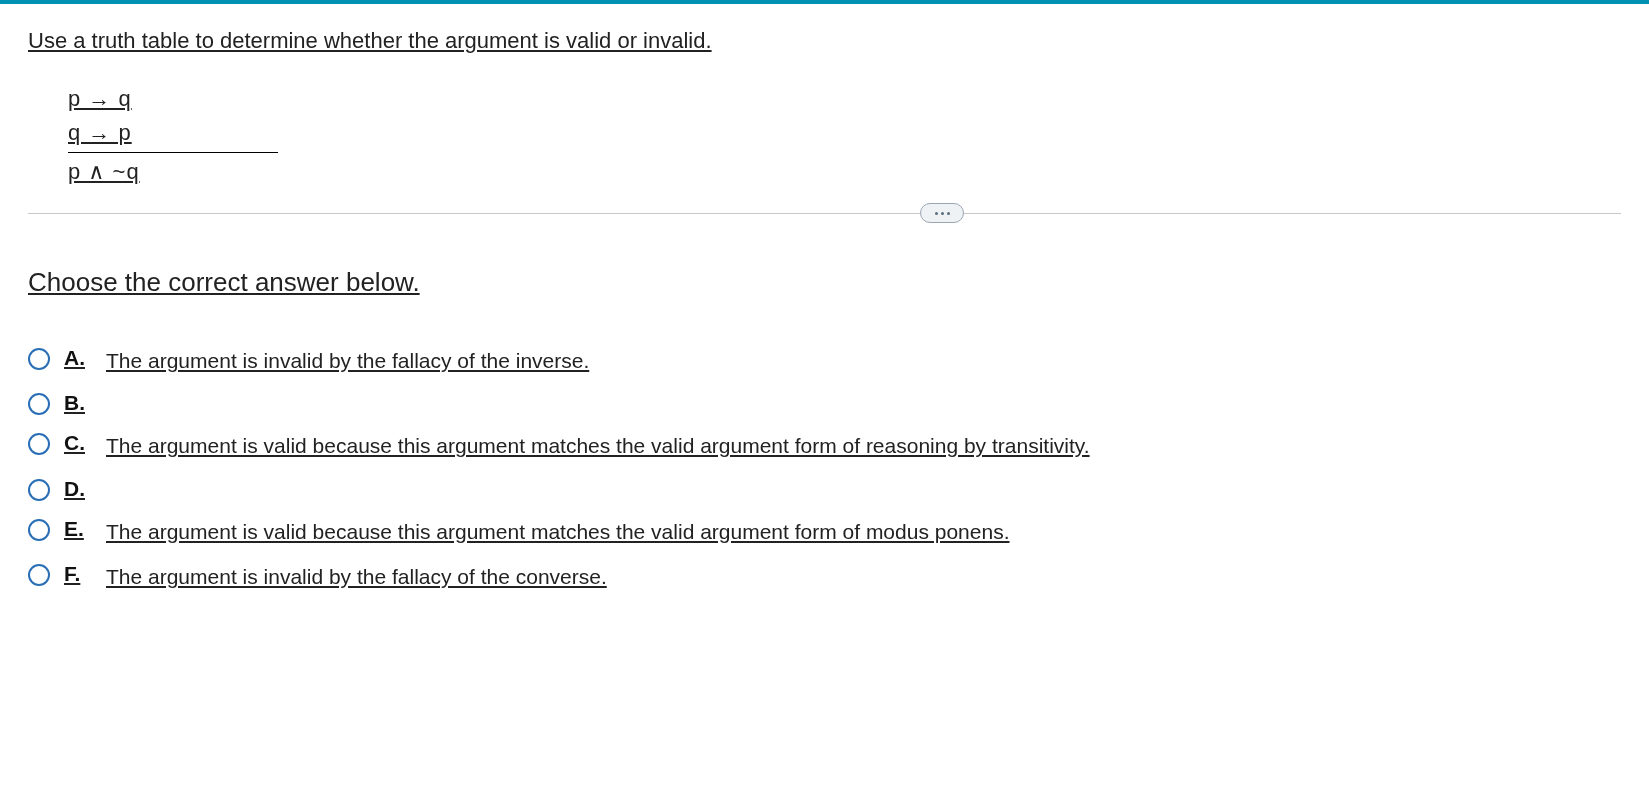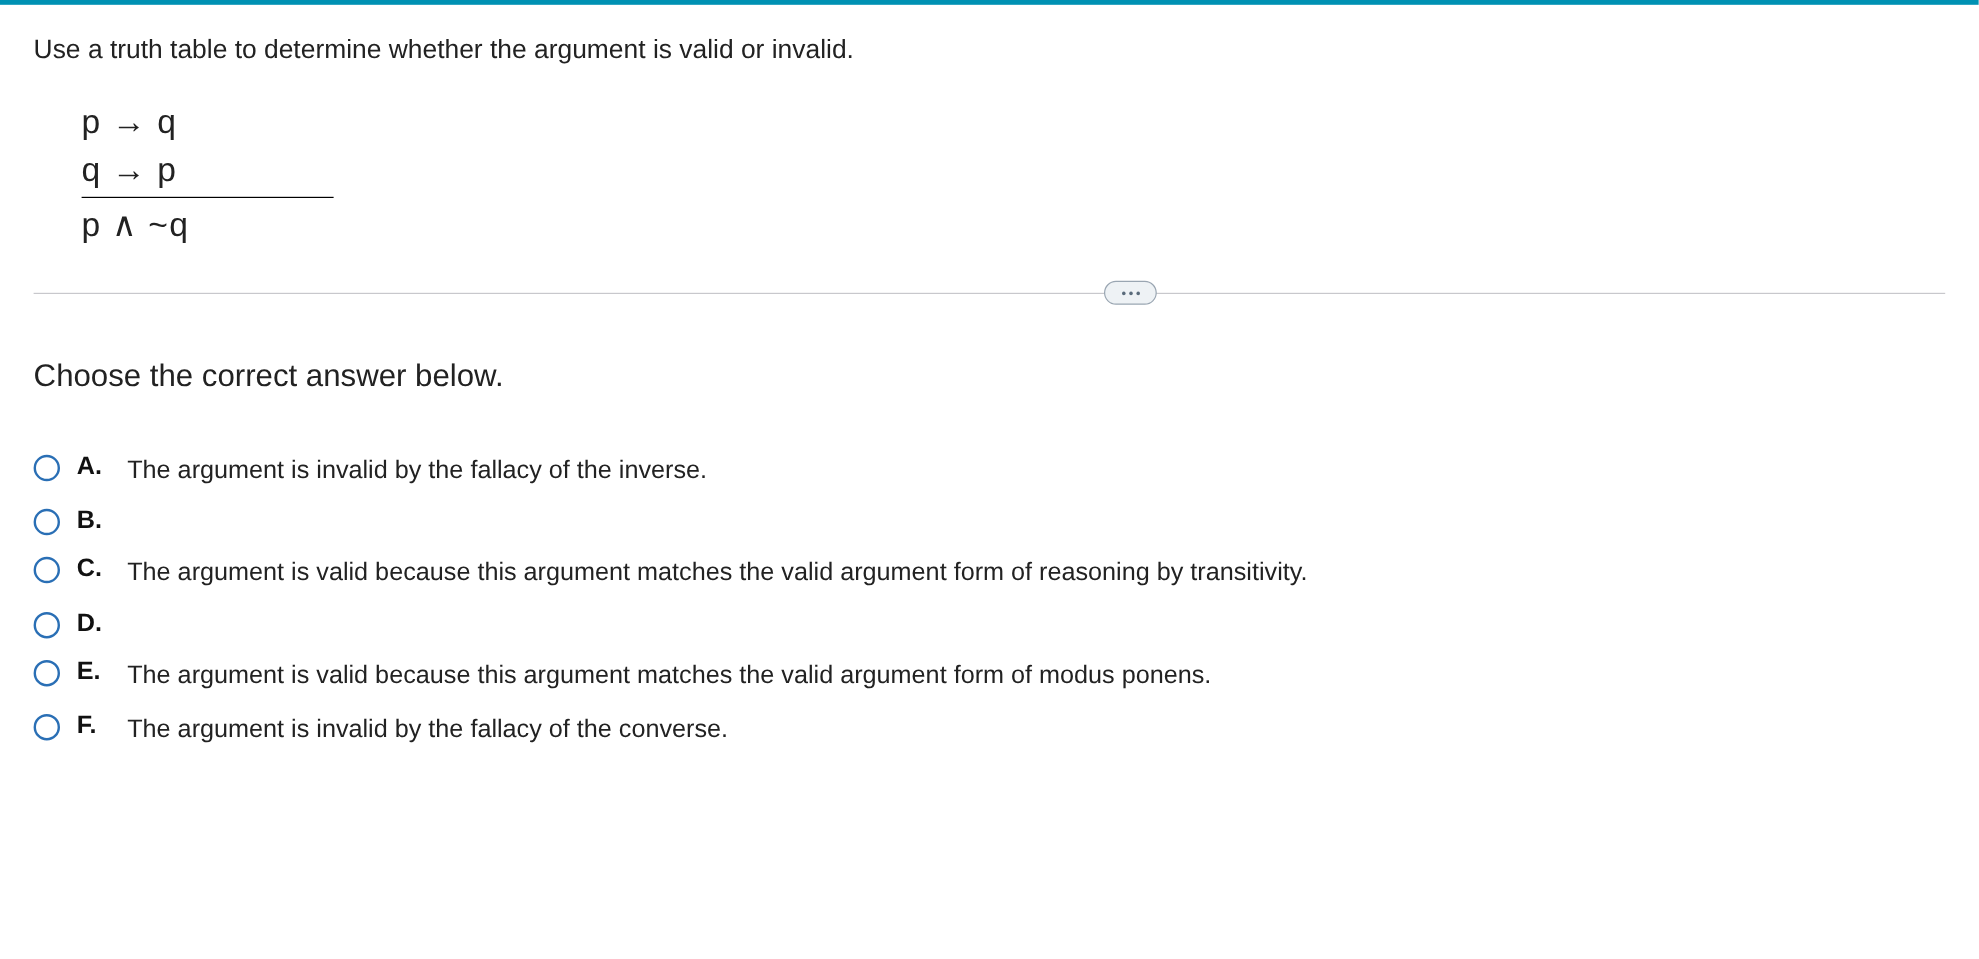--- a/index.html
+++ b/index.html
@@ -6,32 +6,33 @@
   html, body {
     margin: 0; padding: 0;
     font-family: Arial, Helvetica, sans-serif;
     font-size: 20px;
     color: #222;
     background: #fff;
   }
   .page {
     width: 1649px;
     border-top: 4px solid #0091b3;
+    text-decoration: underline;
   }
   .content {
     padding: 24px 28px 40px 28px;
   }
   .question-text {
     font-size: 22px;
     margin-bottom: 28px;
   }
   .argument-block {
     margin-left: 40px;
-    margin-bottom: 30px;
-    font-size: 28px;
+    margin-bottom: 18px;
+    font-size: 22px;
     letter-spacing: 1px;
   }
   .argument-block .premise {
     padding: 4px 0;
   }
   .argument-block .conclusion {
     border-top: 1.5px solid #000;
     width: 210px;
     padding-top: 6px;
     margin-top: 2px;

